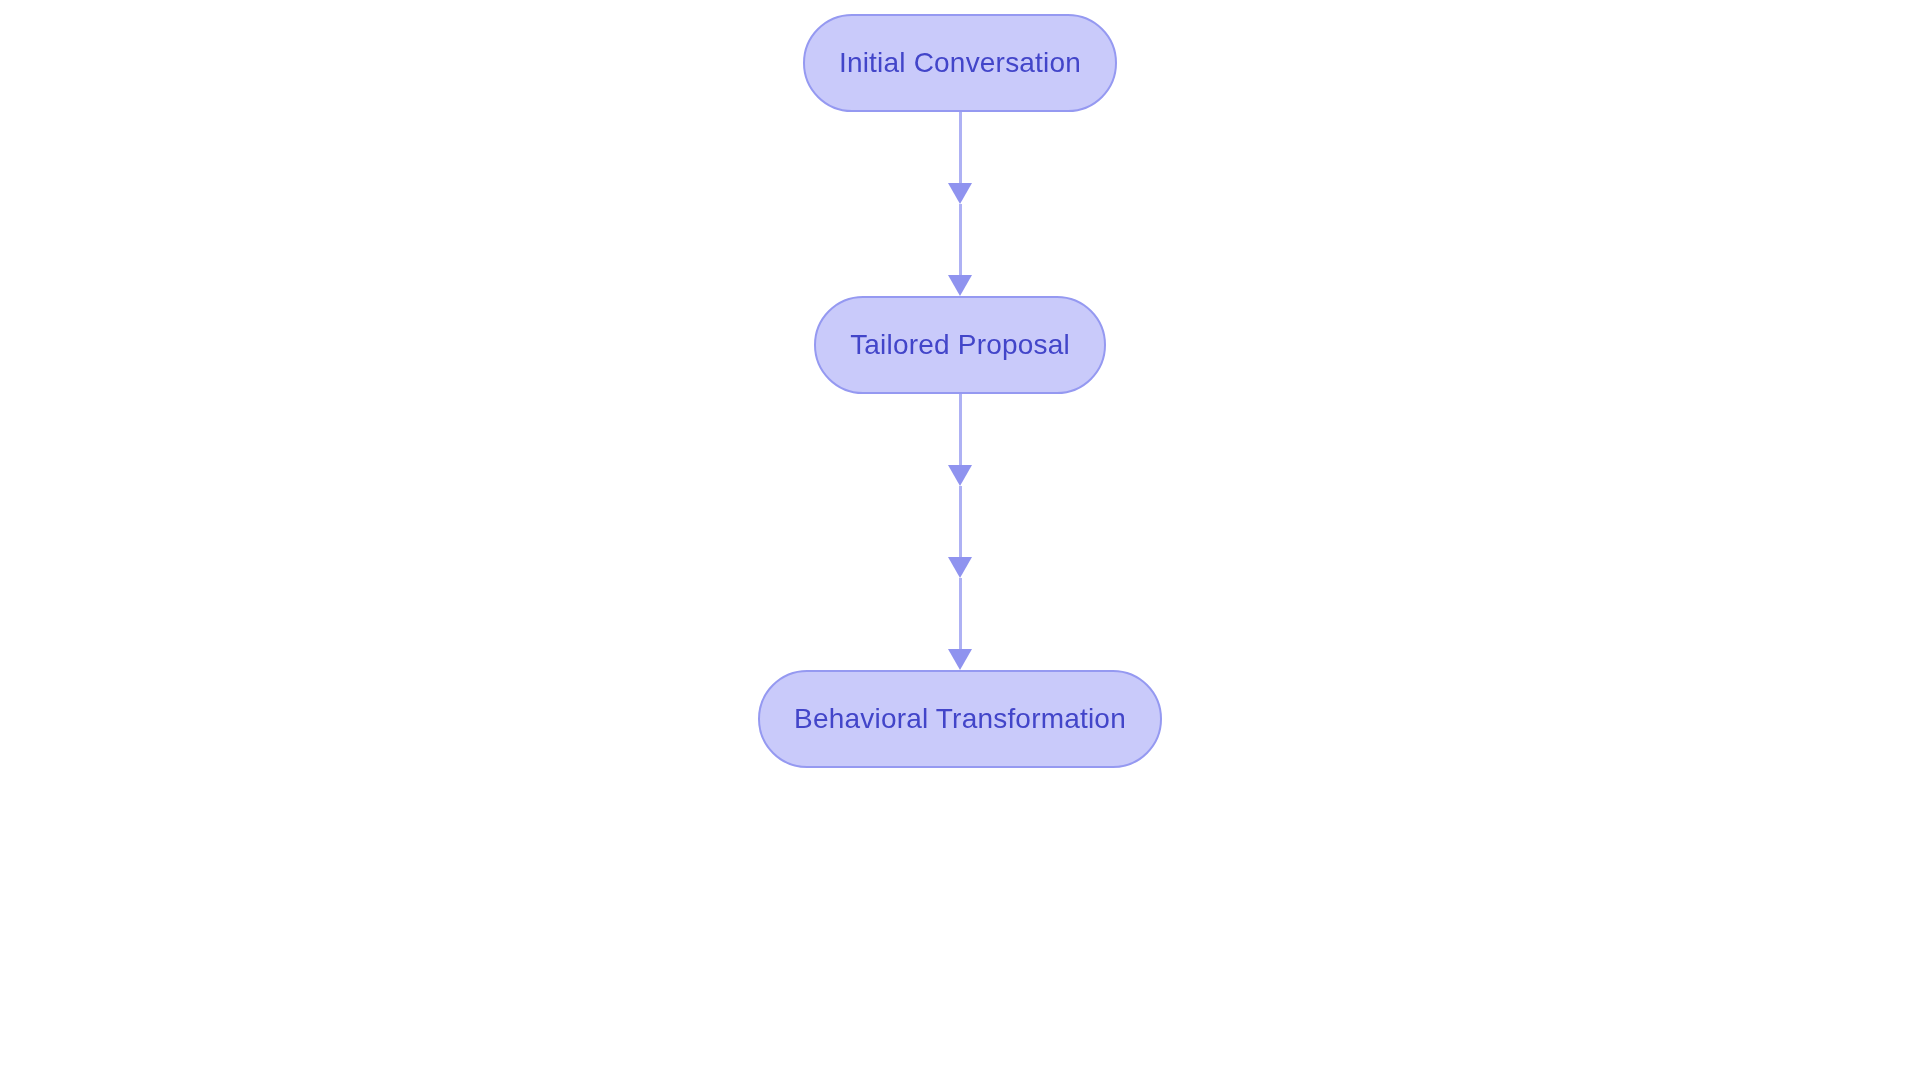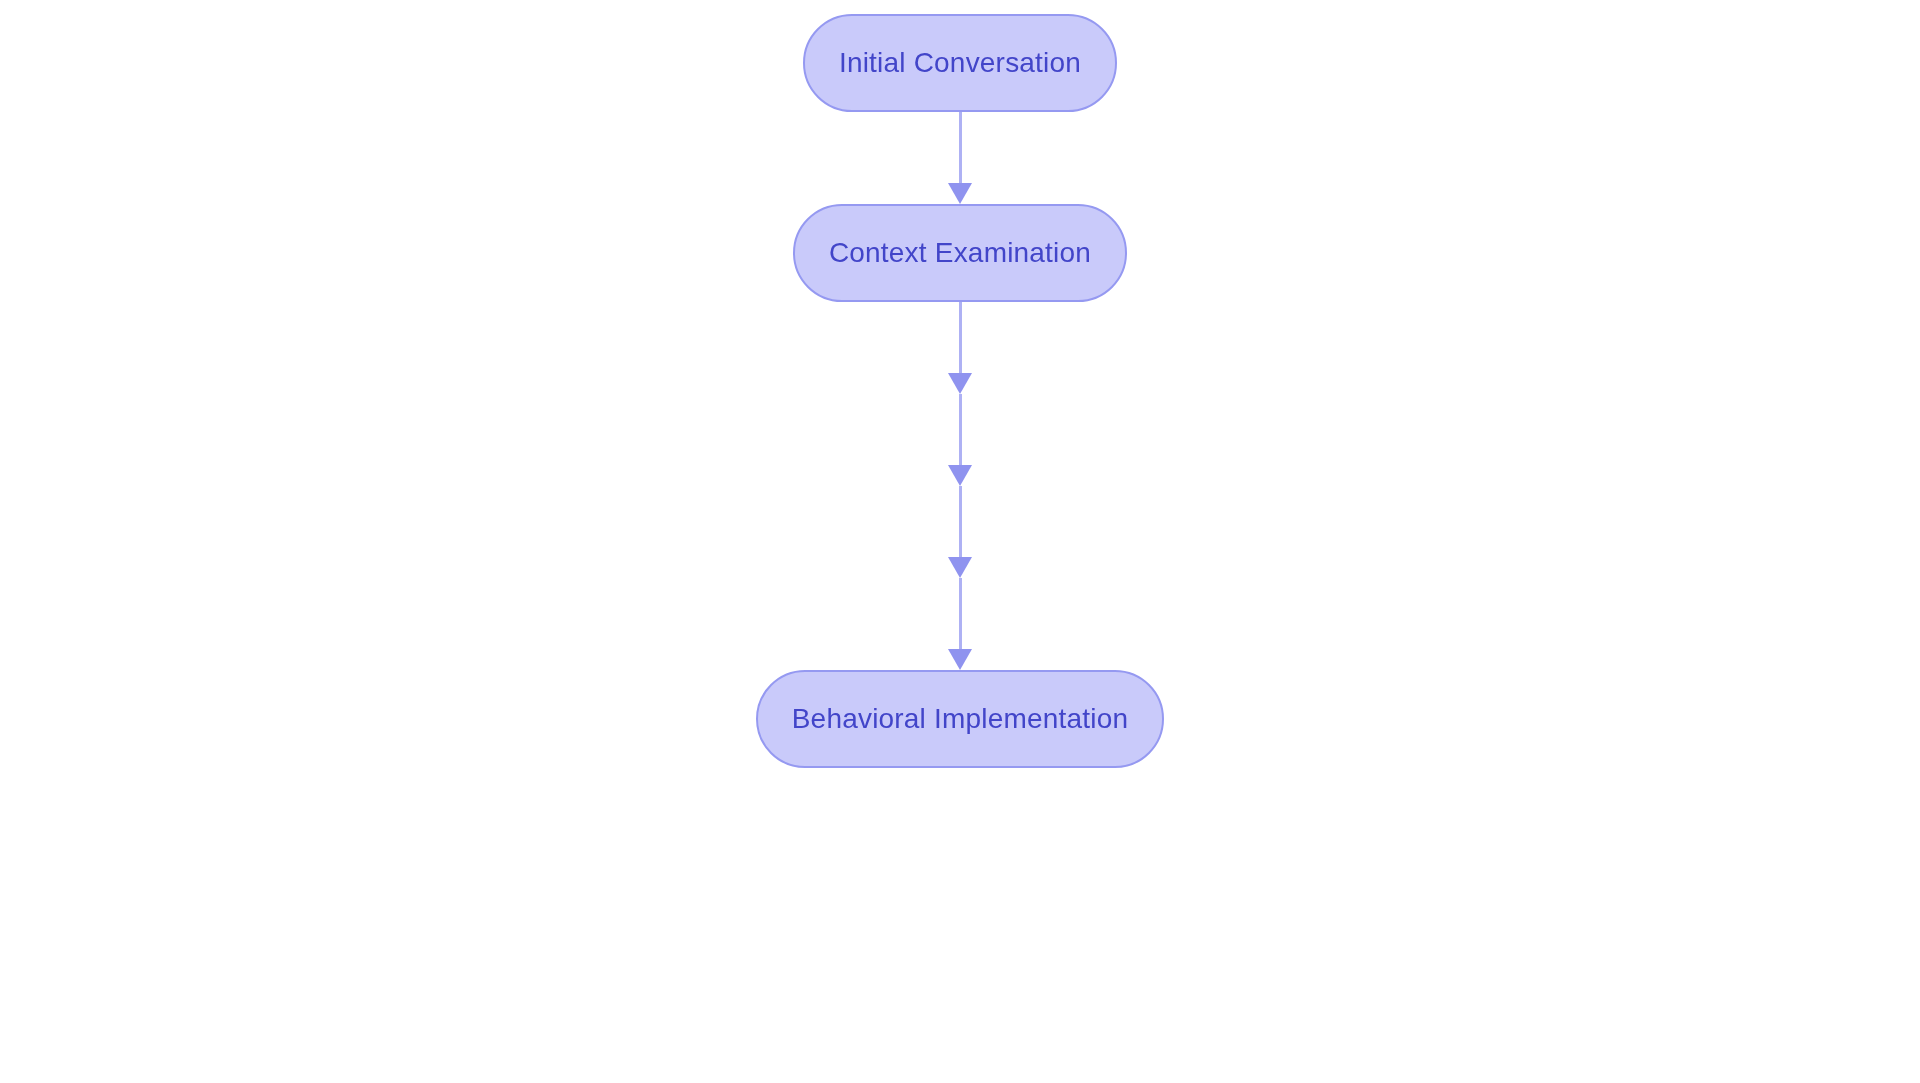--- a/index.html
+++ b/index.html
@@ -77,44 +77,44 @@
 
   <div class="node n1">
     <span class="node-label">Initial Conversation</span>
   </div>
 
   <div class="arrow">
     <div class="arrow-line"></div>
     <div class="arrow-head"></div>
   </div>
 
-  <div class="node n2">
-    <span class="node-label">Context Examination</span>
+
+  <div class="arrow">
+    <div class="arrow-line"></div>
+    <div class="arrow-head"></div>
+  </div>
+
+  <div class="node n3">
+    <span class="node-label">Tailored Proposal</span>
   </div>
 
   <div class="arrow">
     <div class="arrow-line"></div>
     <div class="arrow-head"></div>
   </div>
 
 
   <div class="arrow">
     <div class="arrow-line"></div>
     <div class="arrow-head"></div>
   </div>
 
 
   <div class="arrow">
     <div class="arrow-line"></div>
     <div class="arrow-head"></div>
   </div>
 
-
-  <div class="arrow">
-    <div class="arrow-line"></div>
-    <div class="arrow-head"></div>
-  </div>
-
   <div class="node n6">
-    <span class="node-label">Behavioral Implementation</span>
+    <span class="node-label">Behavioral Transformation</span>
   </div>
 
 </div>
 
 </body></html>

